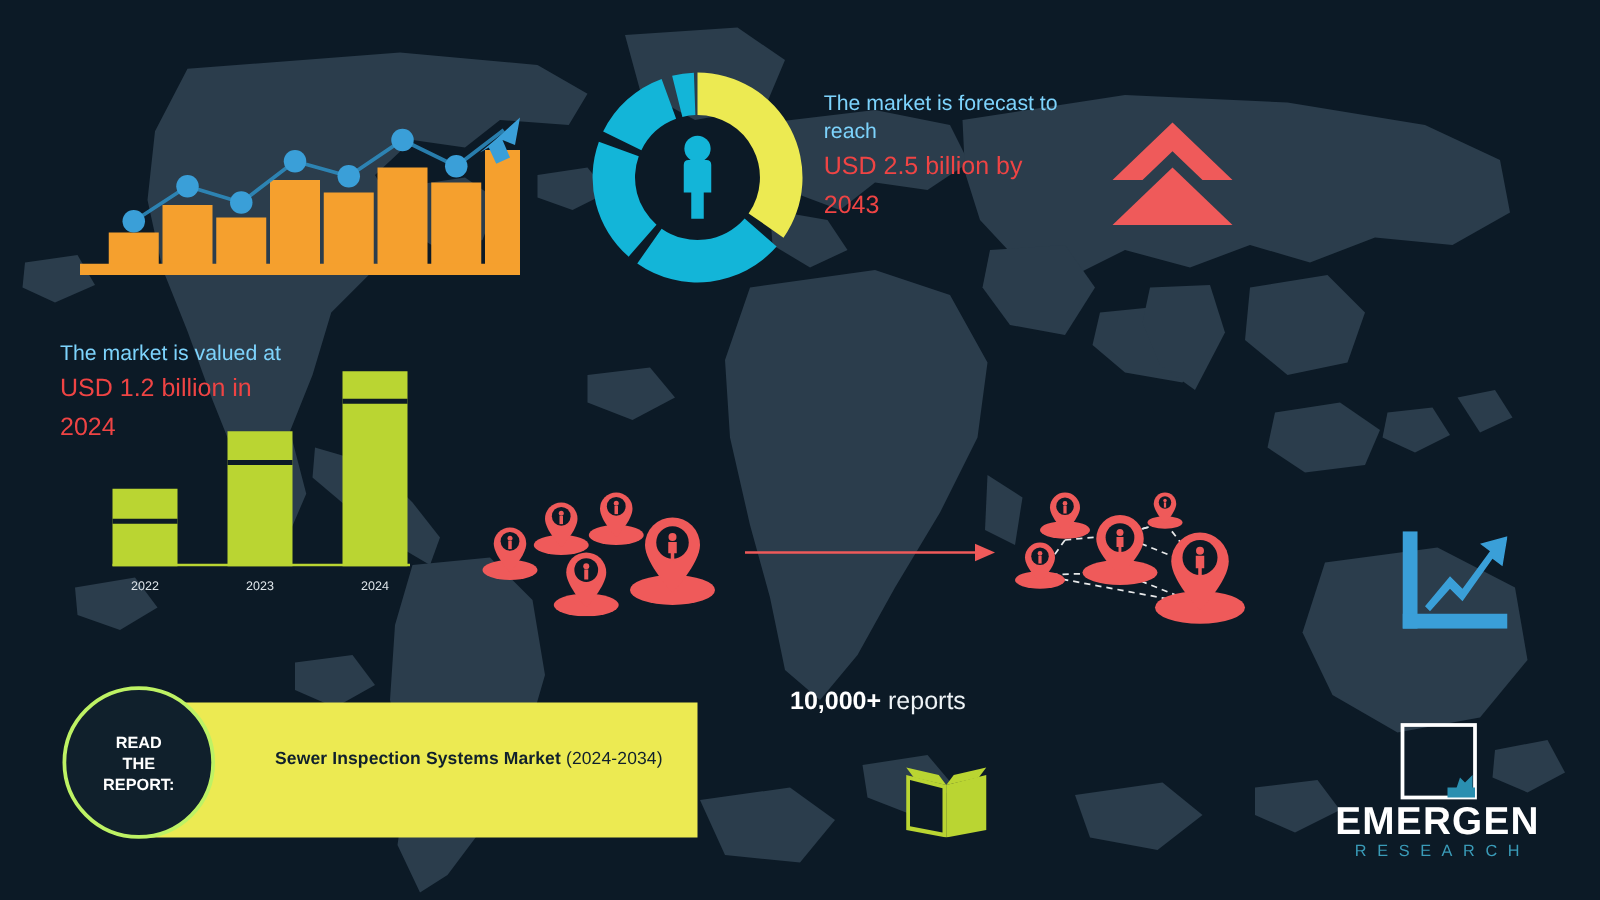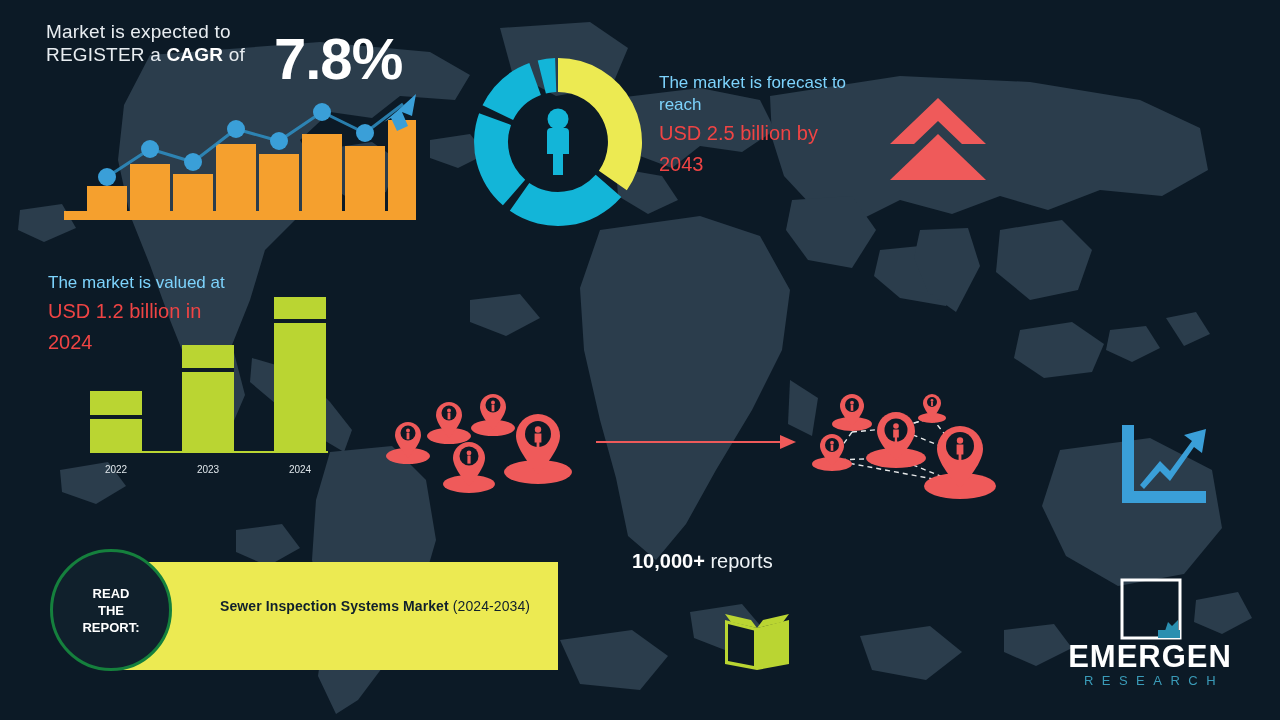--- a/index.html
+++ b/index.html
@@ -54,21 +54,21 @@
     left:108px; top:562px; width:450px; height:108px;
     background:#ecea52;
   }
   .banner-label {
     position:absolute; left:112px; top:36px; width:330px;
     font-size:14px; font-weight:700; color:#10202c; letter-spacing:.1px;
   }
   .banner-label span.light { font-weight:400; }
   .readcircle {
     left:50px; top:549px; width:122px; height:122px;
-    border-radius:50%; background:#10202c; border:3px solid #15803d;
+    border-radius:50%; background:#10202c; border:3px solid #bef264;
     display:flex; align-items:center; justify-content:center;
   }
   .readcircle span {
     font-size:13px; font-weight:700; line-height:17px; text-align:center; color:#ffffff;
   }
 
   
   .logo { left:1058px; top:578px; width:184px; height:112px; }
   .logo-mark { position:absolute; left:62px; top:0; width:62px; height:62px; }
   .logo-name {
@@ -134,27 +134,20 @@
       <path d="M860 636 L930 626 L962 652 L926 680 L872 670 Z"></path>
       <path d="M1004 630 L1054 624 L1072 648 L1036 666 L1004 652 Z"></path>
       <path d="M430 140 L470 134 L486 154 L458 168 L430 158 Z"></path>
       <path d="M20 210 L62 204 L76 228 L44 242 L18 230 Z"></path>
       <path d="M470 300 L520 294 L540 318 L506 336 L470 322 Z"></path>
       <path d="M140 600 L196 592 L220 618 L186 642 L142 630 Z"></path>
       <path d="M236 530 L282 524 L300 548 L268 566 L236 552 Z"></path>
     </g>
   </svg>
 
-  <div class="abs cagr-block">
-    <div class="cagr-lead">Market is expected to</div>
-    <div class="cagr-lead">
-      <span>REGISTER a </span><b>CAGR</b><span> of</span>
-    </div>
-    <div class="cagr-value">7.8%</div>
-  </div>
 
   <svg class="abs" style="left:64px; top:82px;" width="352" height="142">
     <g fill="#f5a02e">
       <rect x="23" y="104" width="40" height="30"></rect>
       <rect x="66" y="82" width="40" height="52"></rect>
       <rect x="109" y="92" width="40" height="42"></rect>
       <rect x="152" y="62" width="40" height="72"></rect>
       <rect x="195" y="72" width="40" height="62"></rect>
       <rect x="238" y="52" width="40" height="82"></rect>
       <rect x="281" y="64" width="40" height="70"></rect>

